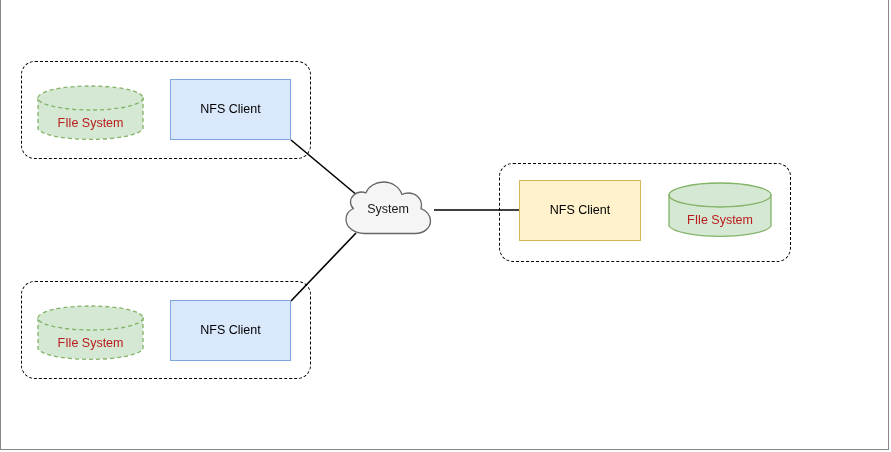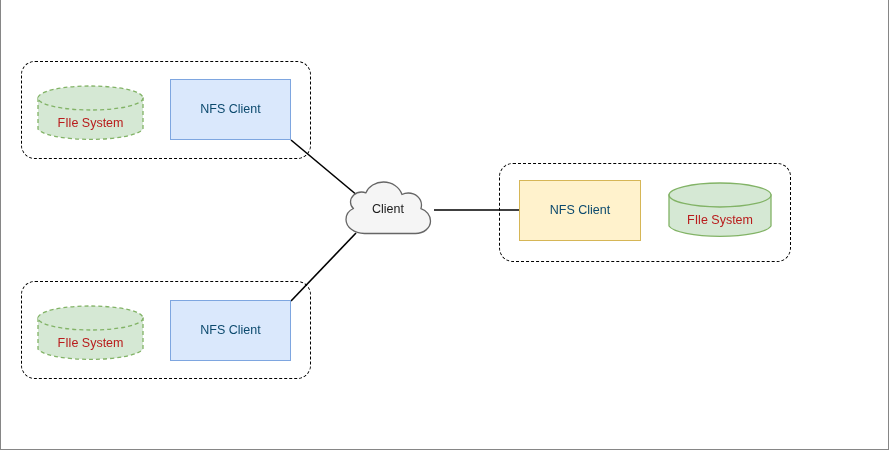--- a/index.html
+++ b/index.html
@@ -38,21 +38,21 @@
     box-sizing: border-box;
   }
 
   .node-box {
     position: absolute;
     box-sizing: border-box;
     display: flex;
     align-items: center;
     justify-content: center;
     font-size: 12.5px;
-    color: #0c4a6e;
+    color: #000000;
     line-height: 1.2;
     text-align: center;
   }
   .node-box.blue {
     background: #dae8fc;
     border: 1.3px solid #7ea6e0;
   }
   .node-box.amber {
     background: #fff2cc;
     border: 1.3px solid #d6b656;
@@ -154,21 +154,21 @@
                C23,14 24.5,14.3 25.8,14.9
                C28.5,8.5 35.5,4 43.5,4
                C52,4 59.5,9 62,16.5
                C63.8,15.5 66,15 68.3,15
                C75.5,15 81.5,20.3 81.5,27
                C81.5,28.3 81.3,29.5 80.9,30.7
                C86.5,32.5 90.5,37.3 90.5,43
                C90.5,50 83.8,55.5 75.5,55.5
                Z" fill="#f5f5f5" stroke="#666666" stroke-width="1.3" stroke-linejoin="round"></path>
     </svg>
-    <div class="cloud-label" style="top:24px;">Client</div>
+    <div class="cloud-label" style="top:24px;">System</div>
   </div>
 
   <div class="group-box" style="left:499px; top:163px; width:292px; height:99px;"></div>
 
   <div class="node-box amber" style="left:519px; top:180px; width:122px; height:61px;">
     <span>NFS Client</span>
   </div>
 
   <div class="cylinder" style="left:668px; top:182px; width:104px; height:57px;">
     <svg width="104" height="57" viewBox="0 0 104 57" xmlns="http://www.w3.org/2000/svg">

